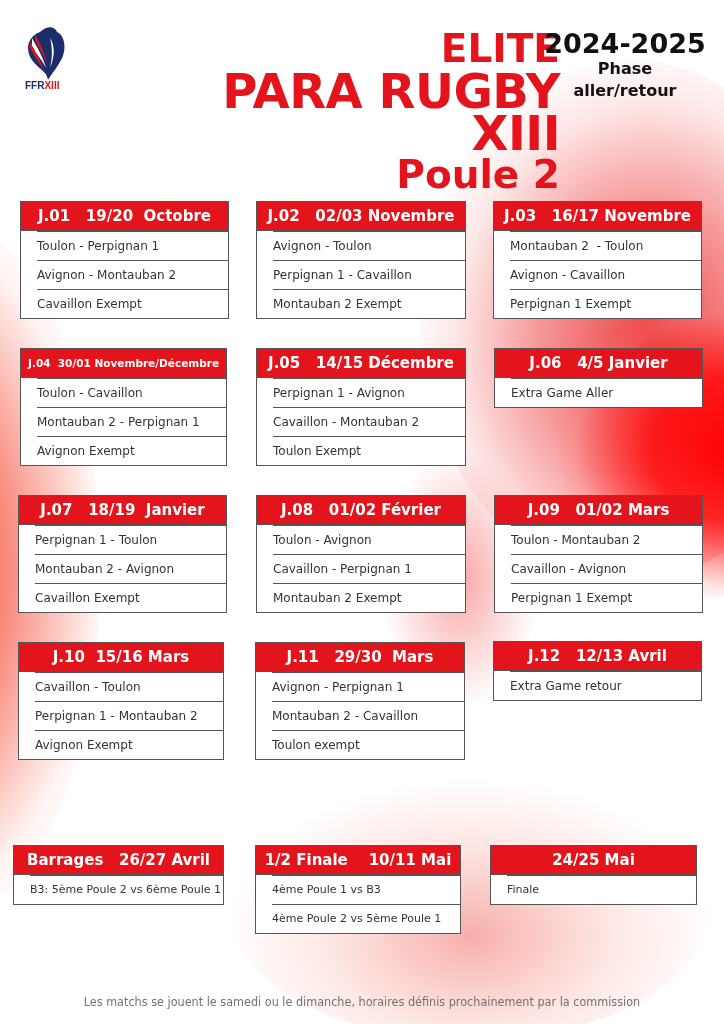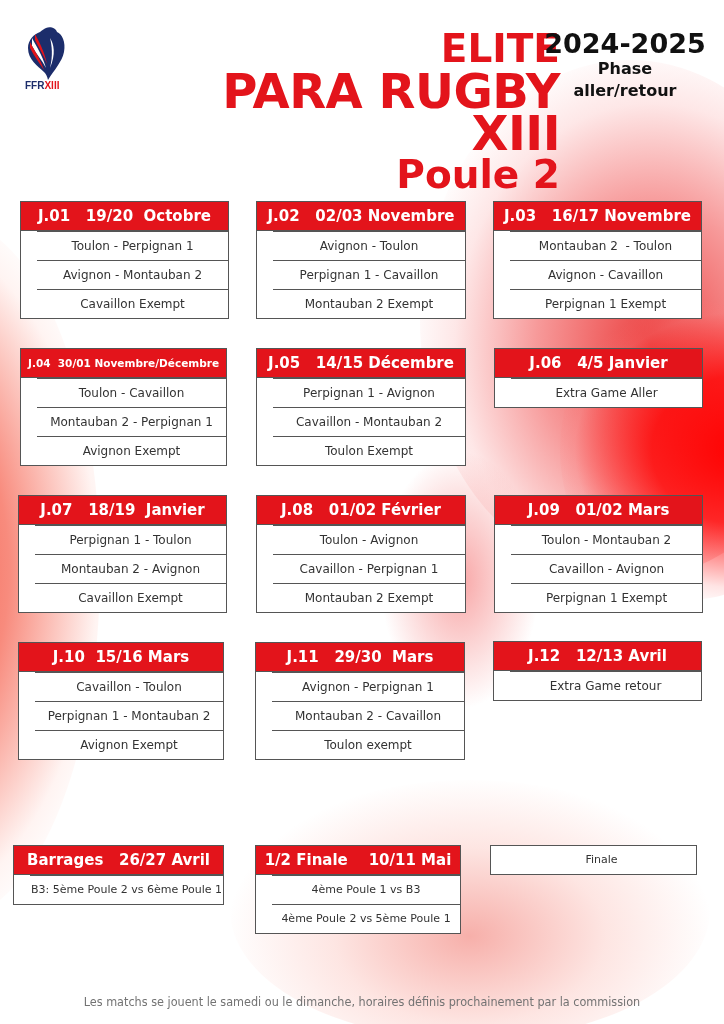--- a/index.html
+++ b/index.html
@@ -33,21 +33,21 @@
     .title .l2 { font-size: 48px; letter-spacing: -0.5px; }
     .title .l3 { font-size: 39px; }
 
     .season { position: absolute; left: 540px; top: 30px; width: 170px; text-align: center; color: #111; font-family: "DejaVu Sans", sans-serif; font-weight: bold; }
     .season .yr { font-size: 27px; line-height: 28px; }
     .season .ph { font-size: 16px; line-height: 22px; }
 
     .card { position: absolute; background: #ffffff; border: 1px solid #555; box-sizing: border-box; }
     .card .hd { background: #e3141b; color: #fff; font-weight: bold; font-size: 15px; text-align: center;
                 height: 28px; line-height: 28px; border-bottom: 1px solid #555; white-space: pre; }
-    .card .row { font-size: 12px; color: #333; text-align: center; height: 28px; line-height: 28px; border-top: 1px solid #555; white-space: pre; margin-left: 16px; }
+    .card .row { font-size: 12px; color: #333; height: 28px; line-height: 28px; border-top: 1px solid #555; white-space: pre; margin-left: 16px; }
     .card .row:first-of-type { border-top: none; }
     .card.small .row { font-size: 11px; }
 
     .footer { position: absolute; left: 0; top: 994px; width: 724px; text-align: center; font-size: 12.5px; color: #737373; font-family: "DejaVu Sans Condensed", "DejaVu Sans", sans-serif; }
   </style>
 </head>
 <body>
 
 <div class="bg">
   <div class="blob b1"></div>
@@ -157,17 +157,18 @@
   <div class="card small" style="left:13px; top:845px; width:211px;">
     <div class="hd">Barrages   26/27 Avril</div>
     <div class="row">B3: 5ème Poule 2 vs 6ème Poule 1</div>
   </div>
   <div class="card small" style="left:255px; top:845px; width:206px;">
     <div class="hd">1/2 Finale    10/11 Mai</div>
     <div class="row">4ème Poule 1 vs B3</div>
     <div class="row">4ème Poule 2 vs 5ème Poule 1</div>
   </div>
   <div class="card small" style="left:490px; top:845px; width:207px;">
+    <div class="hd">24/25 Mai</div>
     <div class="row">Finale</div>
   </div>
 
   <div class="footer">Les matchs se jouent le samedi ou le dimanche,  horaires définis prochainement  par la commission</div>
 </div>
 
 </body></html>

